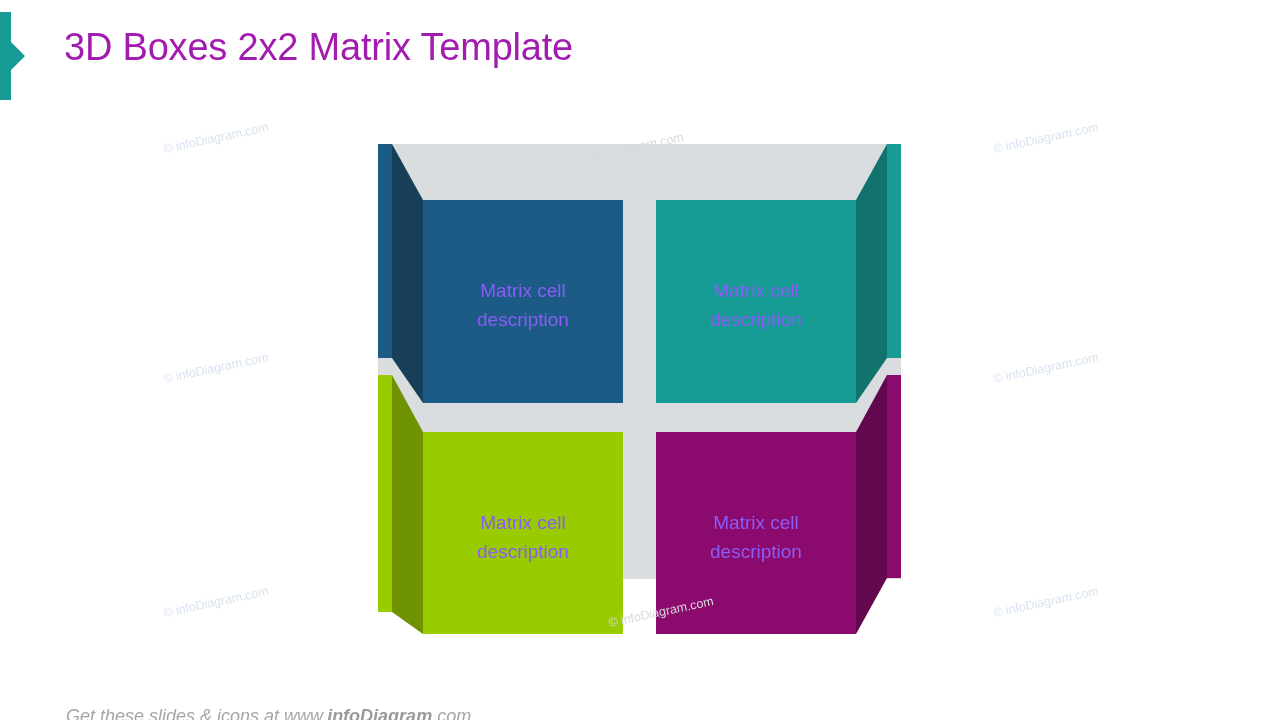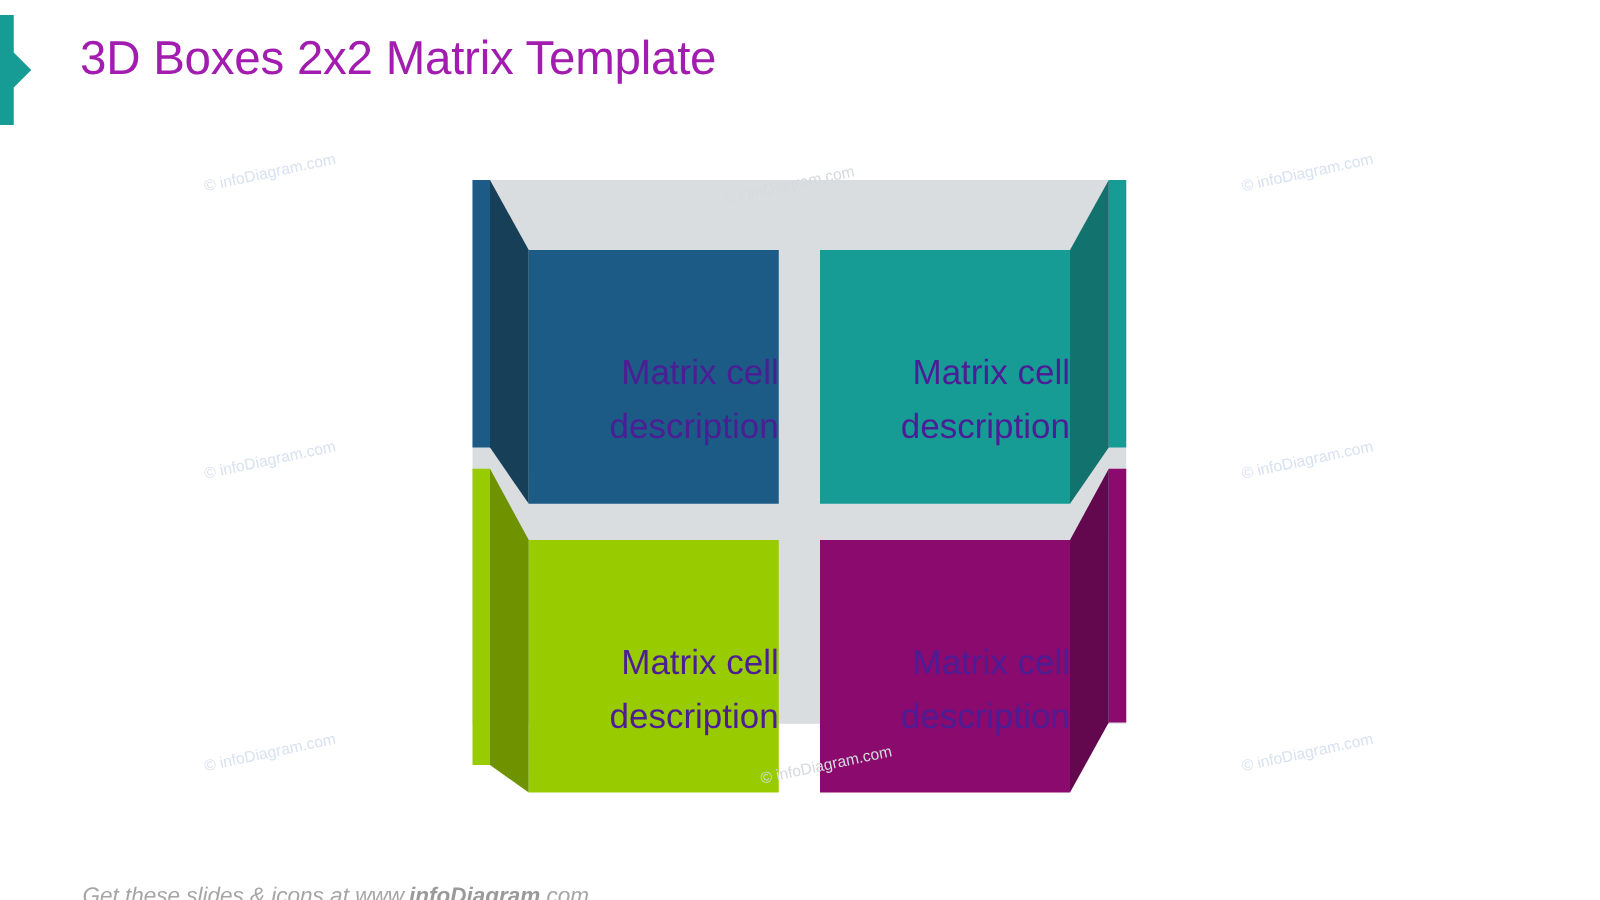--- a/index.html
+++ b/index.html
@@ -37,24 +37,24 @@
   
   #matrix-diagram {
     position: absolute;
     left: 0;
     top: 0;
     width: 1280px;
     height: 720px;
   }
   .cell-label {
     position: absolute;
-    color: #4c1d95;
-    font-size: 28px;
+    color: #8b5cf6;
+    font-size: 19px;
     line-height: 1.52;
-    text-align: right;
+    text-align: center;
     white-space: pre-line;
     pointer-events: none;
   }
   #cell-label-tl { left: 423px; top: 277px; width: 200px; }
   #cell-label-tr { left: 656px; top: 277px; width: 200px; }
   #cell-label-bl { left: 423px; top: 509px; width: 200px; }
   #cell-label-br { left: 656px; top: 509px; width: 200px; }
 
   
   .watermark {

